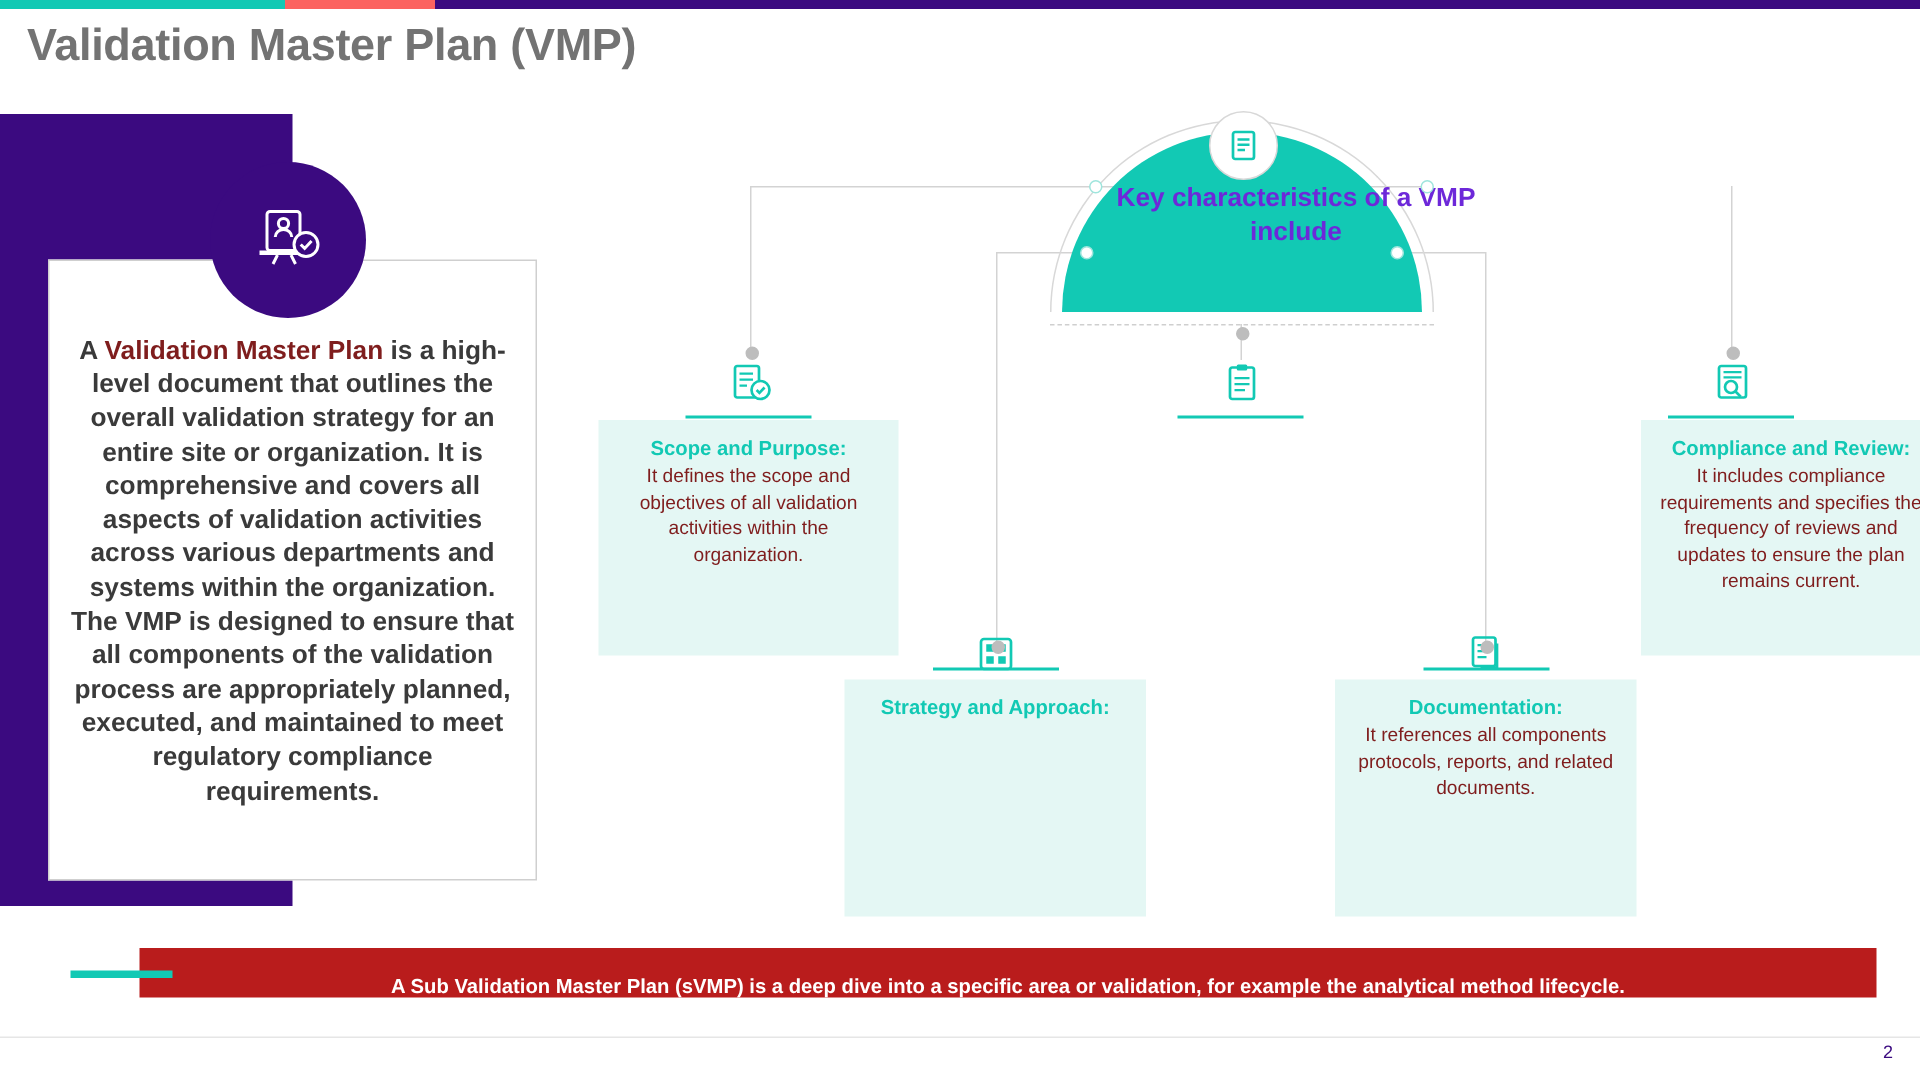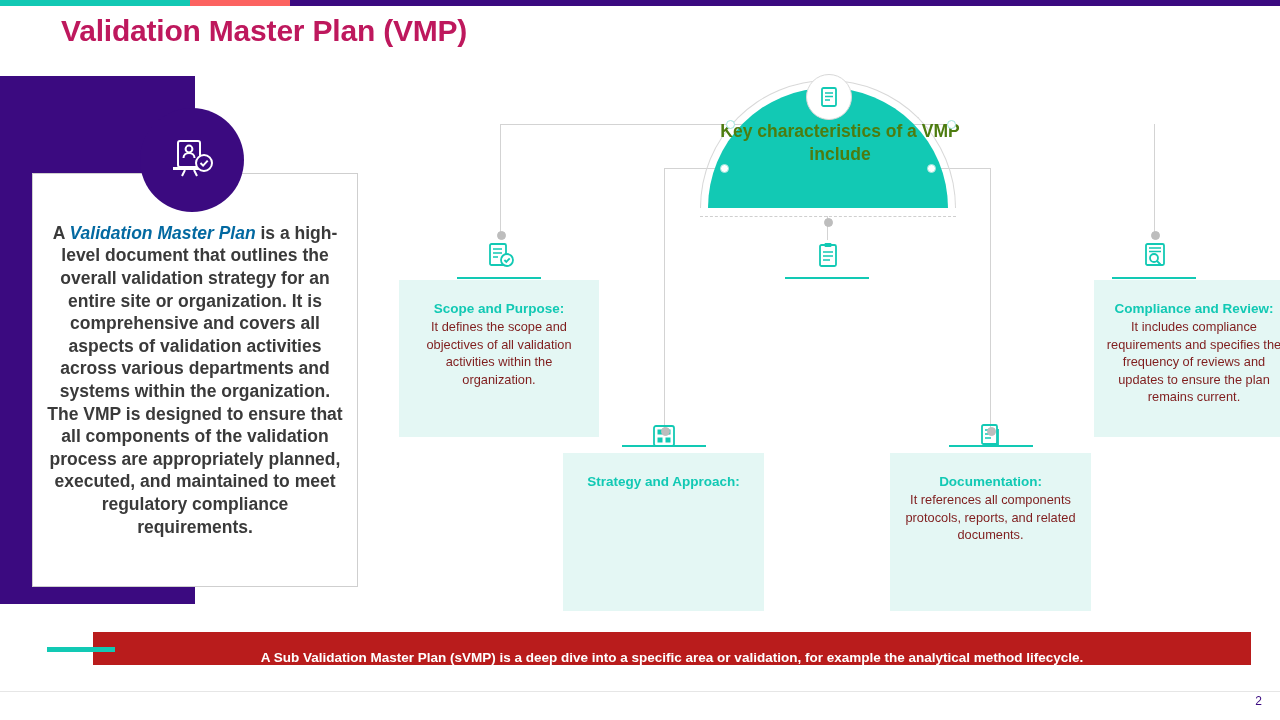--- a/index.html
+++ b/index.html
@@ -32,23 +32,22 @@
   .topbar .seg1 { width: 190px; background: #12c9b4; }
   .topbar .seg2 { width: 100px; background: #fc6360; }
   .topbar .seg3 { flex: 1; background: #3b0a80; }
 
   .title {
     position: absolute;
     left: 18px;
     top: 14px;
     font-size: 30px;
     font-weight: bold;
-    color: #be185d;
+    color: #737373;
     letter-spacing: -0.2px;
-    margin-left: 43px;
   }
 
   
   .purple-panel {
     position: absolute;
     left: 0;
     top: 76px;
     width: 195px;
     height: 528px;
     background: #3b0a80;
@@ -85,40 +84,40 @@
     z-index: 4;
   }
   .left-card .inner {
     padding: 0 12px;
     text-align: center;
     font-size: 17.5px;
     line-height: 22.6px;
     font-weight: bold;
     color: #3a3a3a;
   }
-  .left-card .hl { color: #0369a1; font-style: italic; }
+  .left-card .hl { color: #7f1d1d; }
 
   
   .semi {
     position: absolute;
     left: 708px;
     top: 88px;
     width: 240px;
     height: 120px;
     background: #12c9b4;
     border-radius: 120px 120px 0 0;
     box-sizing: border-box;
   }
   .semi-label {
     position: absolute;
-    left: 720px;
+    left: 744px;
     top: 120px;
     width: 240px;
     text-align: center;
-    color: #4d7c0f;
+    color: #6d28d9;
     font-size: 17.5px;
     font-weight: bold;
     line-height: 23px;
     z-index: 6;
   }
   .semi-outline {
     position: absolute;
     left: 700px;
     top: 80px;
     width: 256px;
@@ -169,21 +168,21 @@
   }
   .line.h { height: 1px; }
   .line.v { width: 1px; }
 
   
   .card {
     position: absolute;
     background: #e4f7f4;
     box-sizing: border-box;
     text-align: center;
-    padding: 20px 12px;
+    padding: 10px 12px;
   }
   .card .heading {
     color: #12c9b4;
     font-weight: bold;
     font-size: 13.5px;
     line-height: 17px;
     margin-bottom: 1px;
   }
   .card .body {
     color: #7f1d1d;

